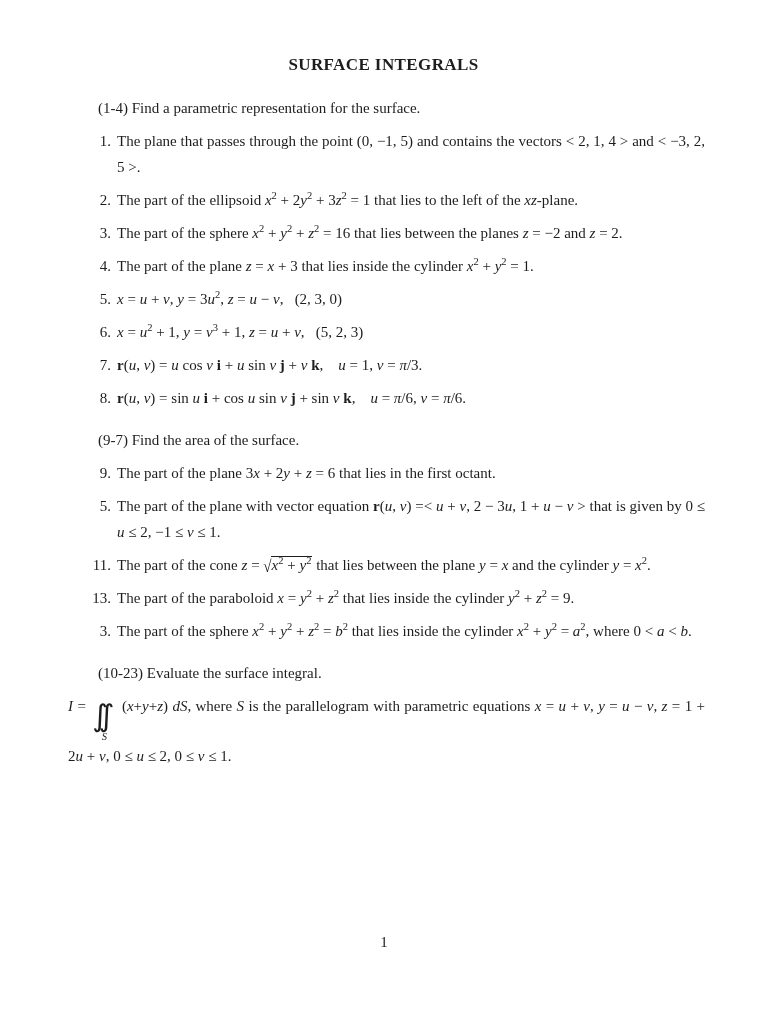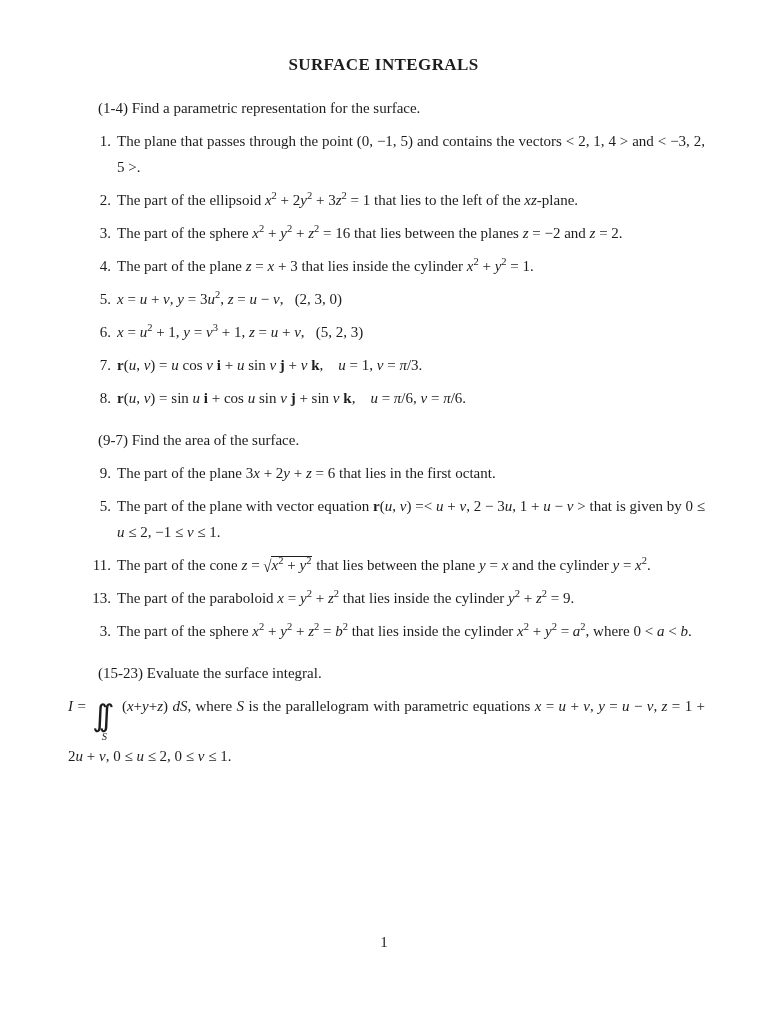--- a/index.html
+++ b/index.html
@@ -158,21 +158,21 @@
       <span class="item-num">13.</span>
       <span class="item-text">The part of the paraboloid <i>x</i> = <i>y</i><sup>2</sup> + <i>z</i><sup>2</sup> that lies inside the cylinder <i>y</i><sup>2</sup> + <i>z</i><sup>2</sup> = 9.</span>
     </div>
     <div class="item">
       <span class="item-num">3.</span>
       <span class="item-text">The part of the sphere <i>x</i><sup>2</sup> + <i>y</i><sup>2</sup> + <i>z</i><sup>2</sup> = <i>b</i><sup>2</sup> that lies inside the cylinder <i>x</i><sup>2</sup> + <i>y</i><sup>2</sup> = <i>a</i><sup>2</sup>, where 0 &lt; <i>a</i> &lt; <i>b</i>.</span>
     </div>
   </section>
 
   <section>
-    <p class="section-heading">(15-23) Evaluate the surface integral.</p>
+    <p class="section-heading">(10-23) Evaluate the surface integral.</p>
     <div class="item">
       <span class="item-text"><i>I</i> = <span class="iint">
             <span class="iint-glyph">∫∫</span>
             <span class="iint-sub">S</span>
           </span> (<i>x</i>+<i>y</i>+<i>z</i>) <i>dS</i>, where <i>S</i> is the parallelogram with parametric equations <i>x</i> = <i>u</i> + <i>v</i>, <i>y</i> = <i>u</i> − <i>v</i>, <i>z</i> = 1 + 2<i>u</i> + <i>v</i>, 0 ≤ <i>u</i> ≤ 2, 0 ≤ <i>v</i> ≤ 1.</span>
     </div>
   </section>
 
   <div class="page-number">1</div>
 

